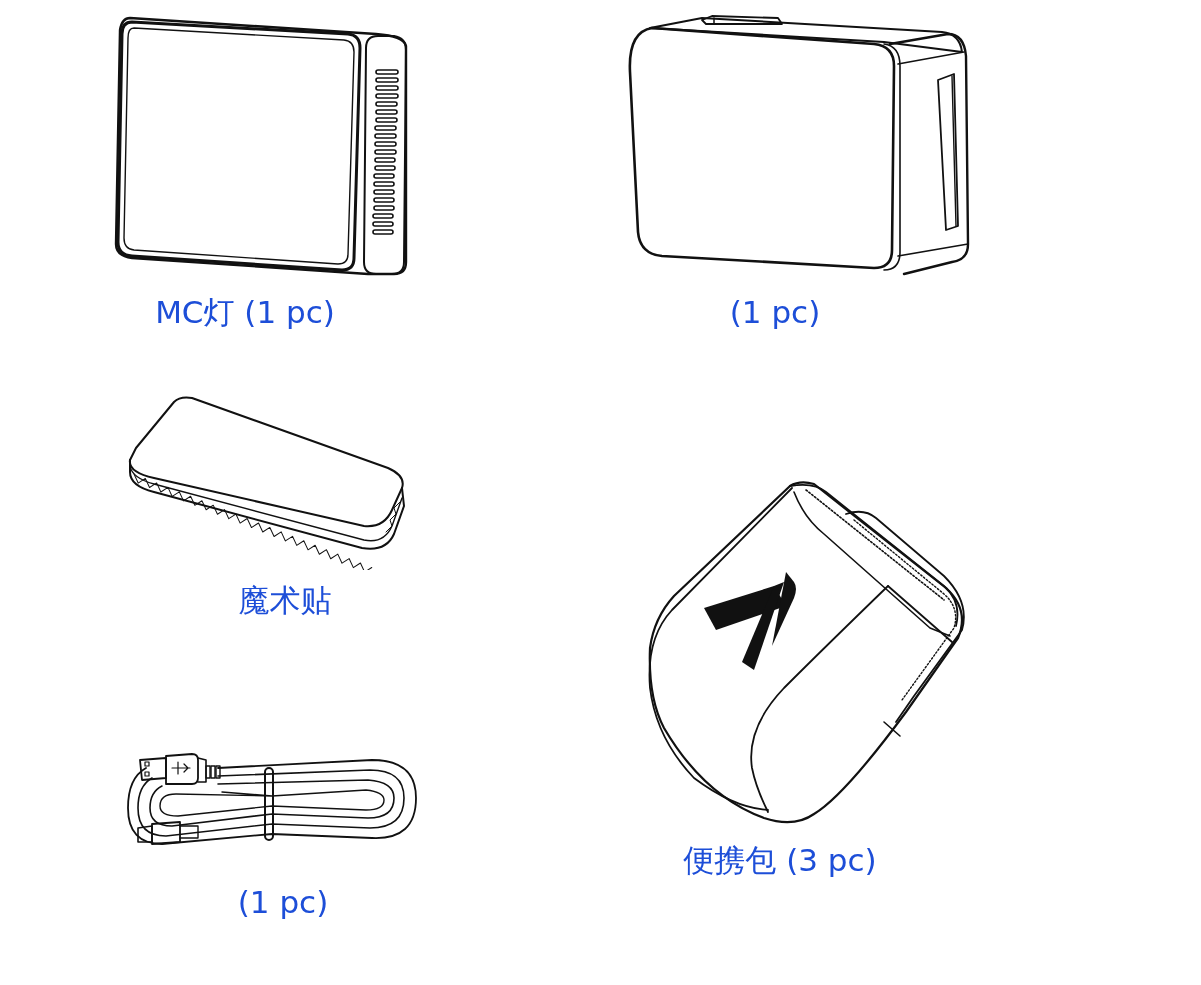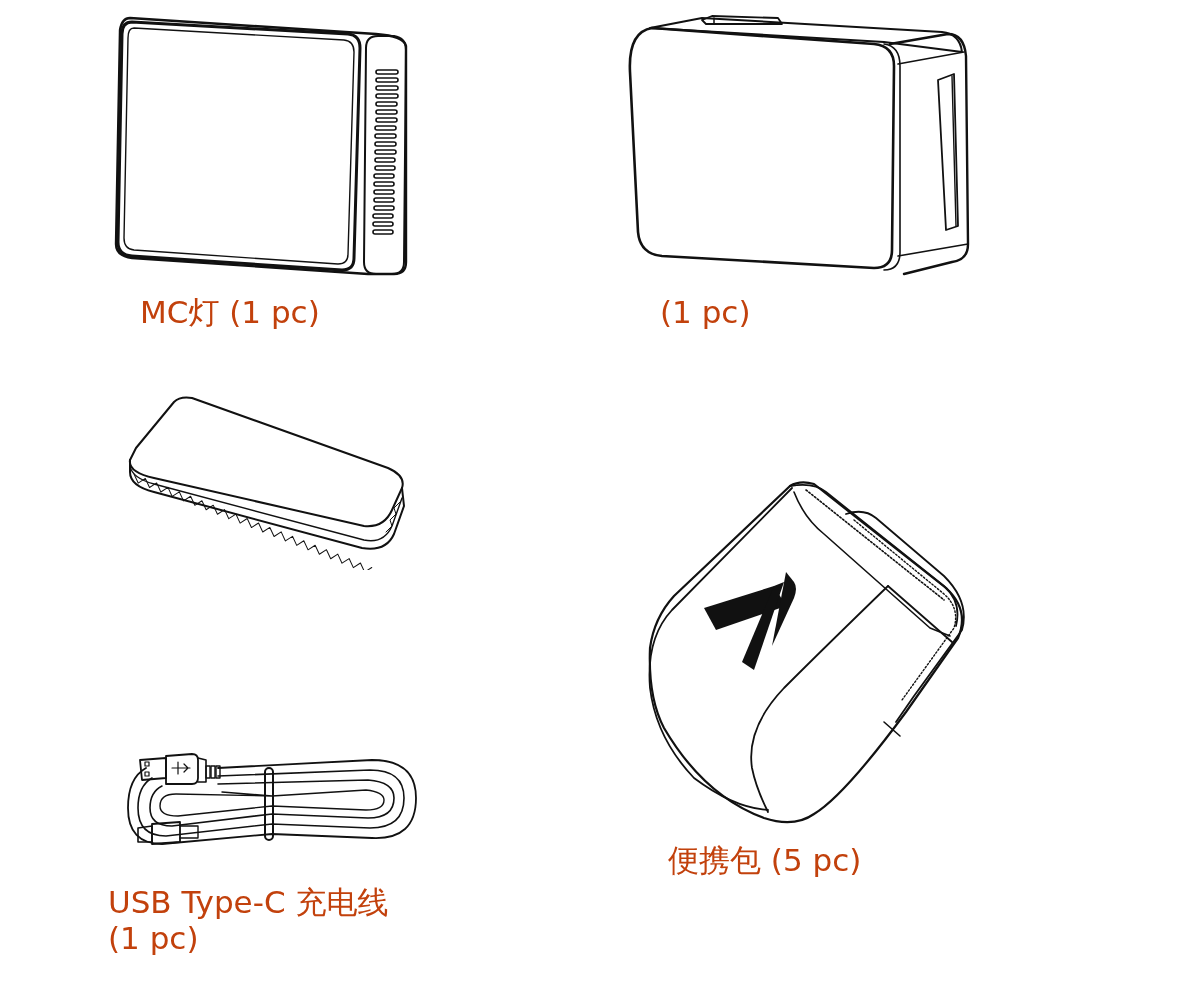--- a/index.html
+++ b/index.html
@@ -18,24 +18,24 @@
     .item-art {
       position: absolute;
     }
     .item-art svg {
       display: block;
       width: 100%;
       height: 100%;
     }
     .label {
       position: absolute;
-      text-align: left;
+      text-align: center;
       font-size: 31px;
       line-height: 36px;
-      color: #c2410c;
+      color: #1d4ed8;
       white-space: nowrap;
       letter-spacing: 0px;
     }
     .label span { display: block; }
   </style>
 </head>
 <body>
 
 <div class="item-art" style="left:108px; top:12px; width:305px; height:268px;">
   <svg viewBox="0 0 305 268" fill="none" stroke="#111" stroke-linejoin="round" stroke-linecap="round">
@@ -106,20 +106,21 @@
     <path d="M50 8 Q56 2 68 4 L264 74 Q282 82 278 94 L268 116 Q260 134 240 132 L30 84 Q4 78 6 66 L12 54 Z" stroke-width="2"></path>
 
     <path d="M6 66 L6 78 Q6 92 30 98 L238 154 Q262 158 270 140 L280 112 L278 94" stroke-width="2"></path>
     <path d="M6 72 Q8 84 30 90 L240 146 Q260 150 268 132 L278 104" stroke-width="1.4"></path>
 
     <path d="M10 80 l6 8 l6 -6 l6 8 l6 -6 l6 8 l6 -6 l6 8 l6 -6 l6 8 l6 -6 l6 8 l6 -6 l6 8 l6 -6 l6 8 l6 -6 l6 8 l6 -6 l6 8 l6 -6 l6 8 l6 -6 l6 8 l6 -6 l6 8 l6 -6 l6 8 l6 -6 l6 8 l6 -6 l6 8 l6 -6 l6 8 l6 -6 l6 8 l6 -6 l6 8 l6 -6 l6 8 l6 -6 l6 8 l6 -6" stroke-width="1" transform="rotate(12 10 80)"></path>
     <path d="M262 138 l6 -6 l-2 -6 l6 -6 l-2 -6 l6 -6" stroke-width="1"></path>
   </svg>
 </div>
 <div class="label" style="left:200px; top:582px; width:170px;">
+  <span>魔术贴</span>
 </div>
 
 <div class="item-art" style="left:644px; top:478px; width:332px; height:352px;">
   <svg viewBox="0 0 332 352" fill="none" stroke="#111" stroke-linejoin="round" stroke-linecap="round">
 
     <path d="M146 8 Q156 2 170 6 L302 110 Q326 132 314 160 L262 234 Q200 318 170 336 Q150 350 120 340 Q60 318 20 250 Q4 220 6 170 Q10 140 30 118 Z" stroke-width="2.2"></path>
 
     <path d="M148 10 L28 132 Q2 160 6 210 Q12 260 50 300 Q90 330 124 332" stroke-width="1.8"></path>
 
     <path d="M244 108 Q180 170 140 210 Q102 250 108 290 Q112 310 124 334" stroke-width="1.8"></path>
@@ -132,21 +133,21 @@
     <path d="M202 36 Q220 30 232 40 L300 98 Q326 124 318 152 L270 218 L252 244" stroke-width="1.8"></path>
     <path d="M210 42 L300 116 Q316 130 310 150 L258 222" stroke-width="1.4" stroke-dasharray="1.6 2"></path>
     <path d="M240 244 L256 258" stroke-width="1.6"></path>
 
     <path d="M60 130 L130 108 L142 128 L72 152 Z" fill="#111" stroke="none"></path>
     <path d="M130 108 L140 104 L110 192 L98 184 Z" fill="#111" stroke="none"></path>
     <path d="M142 94 L150 104 Q154 110 150 120 L128 168 Z" fill="#111" stroke="none"></path>
   </svg>
 </div>
 <div class="label" style="left:668px; top:842px; width:224px;">
-  <span>便携包 (5 pc)</span>
+  <span>便携包 (3 pc)</span>
 </div>
 
 <div class="item-art" style="left:122px; top:748px; width:298px; height:100px;">
   <svg viewBox="0 0 298 100" fill="none" stroke="#111" stroke-linejoin="round" stroke-linecap="round">
 
     <path d="M96 20 L250 12 Q294 12 294 50 Q294 92 250 90 L150 86 L40 96 Q6 96 6 60 Q6 30 24 20" stroke-width="1.8"></path>
     <path d="M96 28 L248 22 Q282 22 282 50 Q282 80 248 80 L150 76 L44 88 Q16 88 16 60 Q16 38 30 30" stroke-width="1.6"></path>
     <path d="M96 36 L246 32 Q272 34 272 50 Q272 70 246 70 L150 66 L50 78 Q28 78 28 60 Q28 44 40 38" stroke-width="1.6"></path>
     <path d="M100 44 L150 48 L244 42 Q262 44 262 52 Q262 62 244 62 L150 58 L56 68 Q38 68 38 58 Q38 46 54 46 L150 48" stroke-width="1.4"></path>
 
@@ -164,15 +165,14 @@
     </g>
 
     <path d="M16 80 L30 78 L30 94 L16 94 Z" stroke-width="1.6"></path>
     <path d="M30 76 L58 74 L58 94 L30 96 Z" stroke-width="1.8"></path>
     <path d="M58 78 L76 78 L76 90 L58 90" stroke-width="1.4"></path>
 
     <rect x="143" y="20" width="8" height="72" rx="4" stroke-width="2"></rect>
   </svg>
 </div>
 <div class="label" style="left:108px; top:884px; width:350px;">
-  <span>USB Type-C 充电线</span>
   <span>(1 pc)</span>
 </div>
 
 </body></html>

